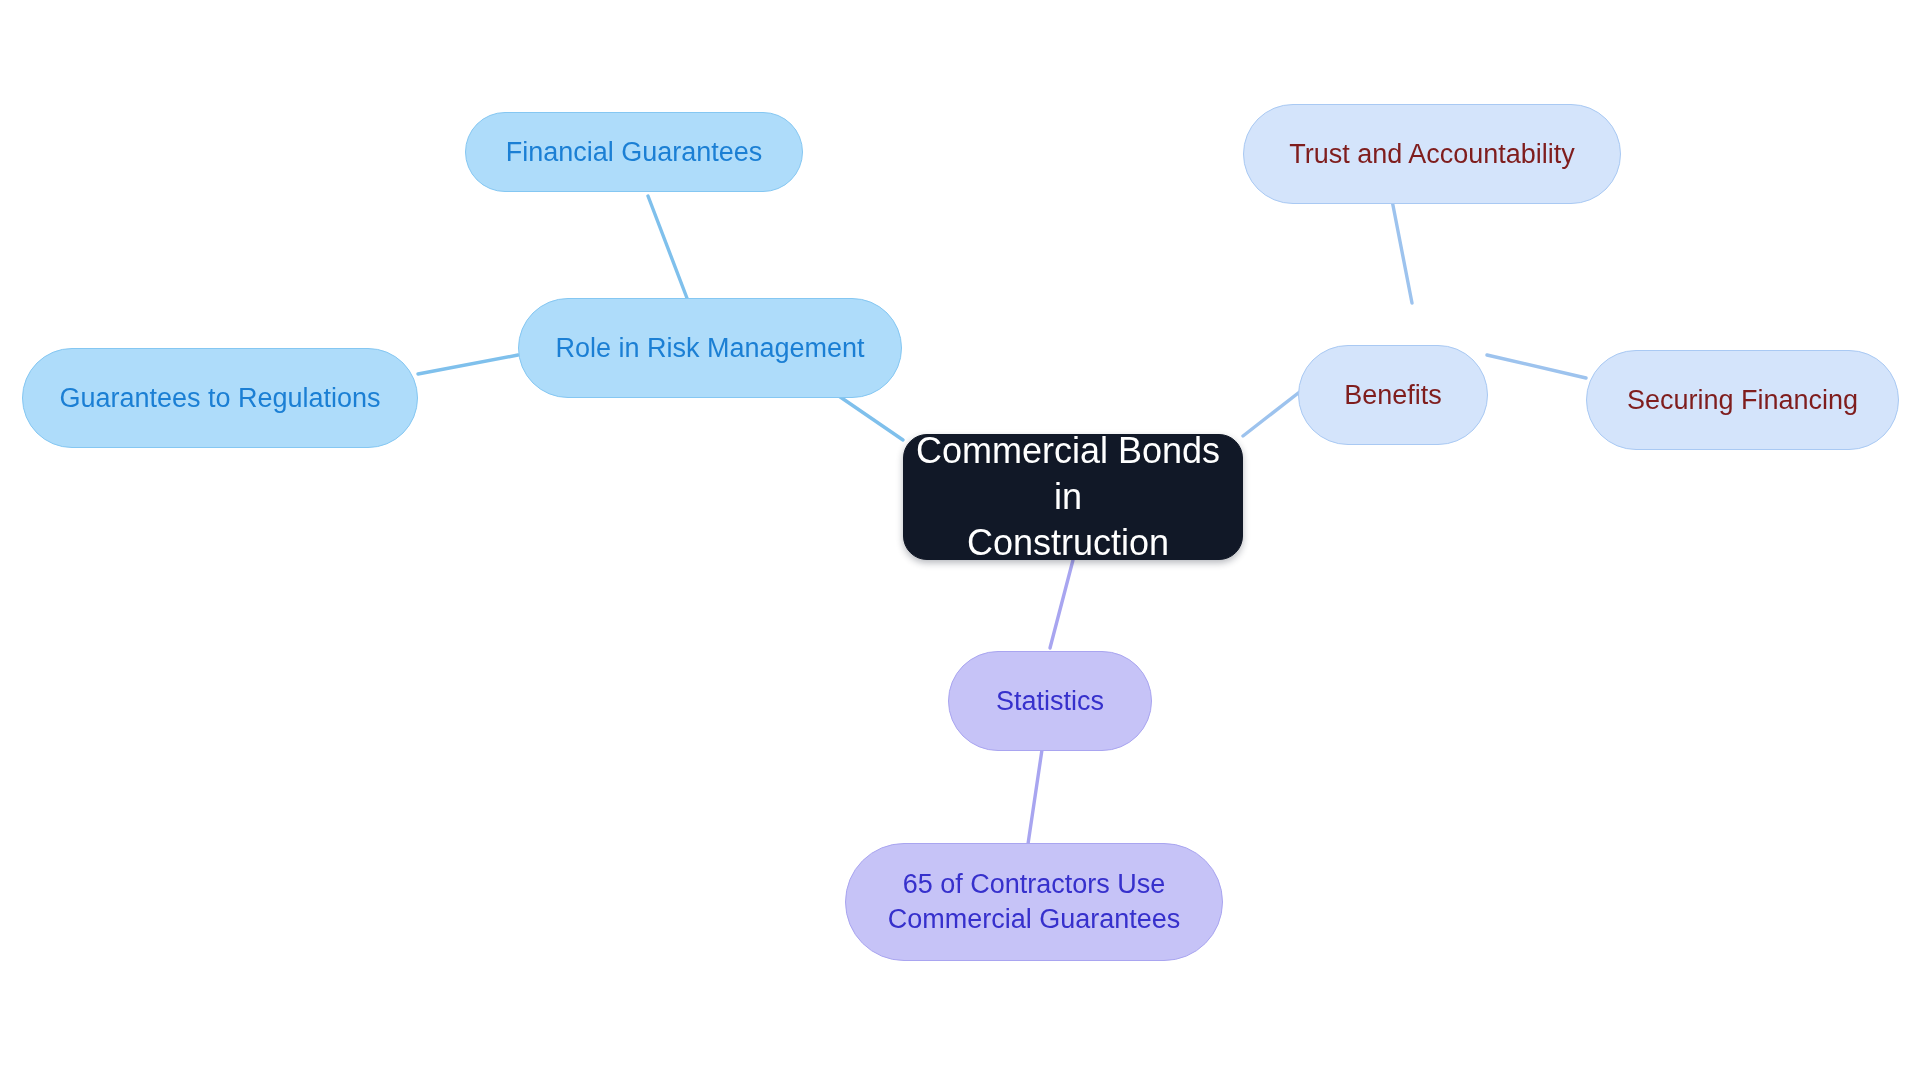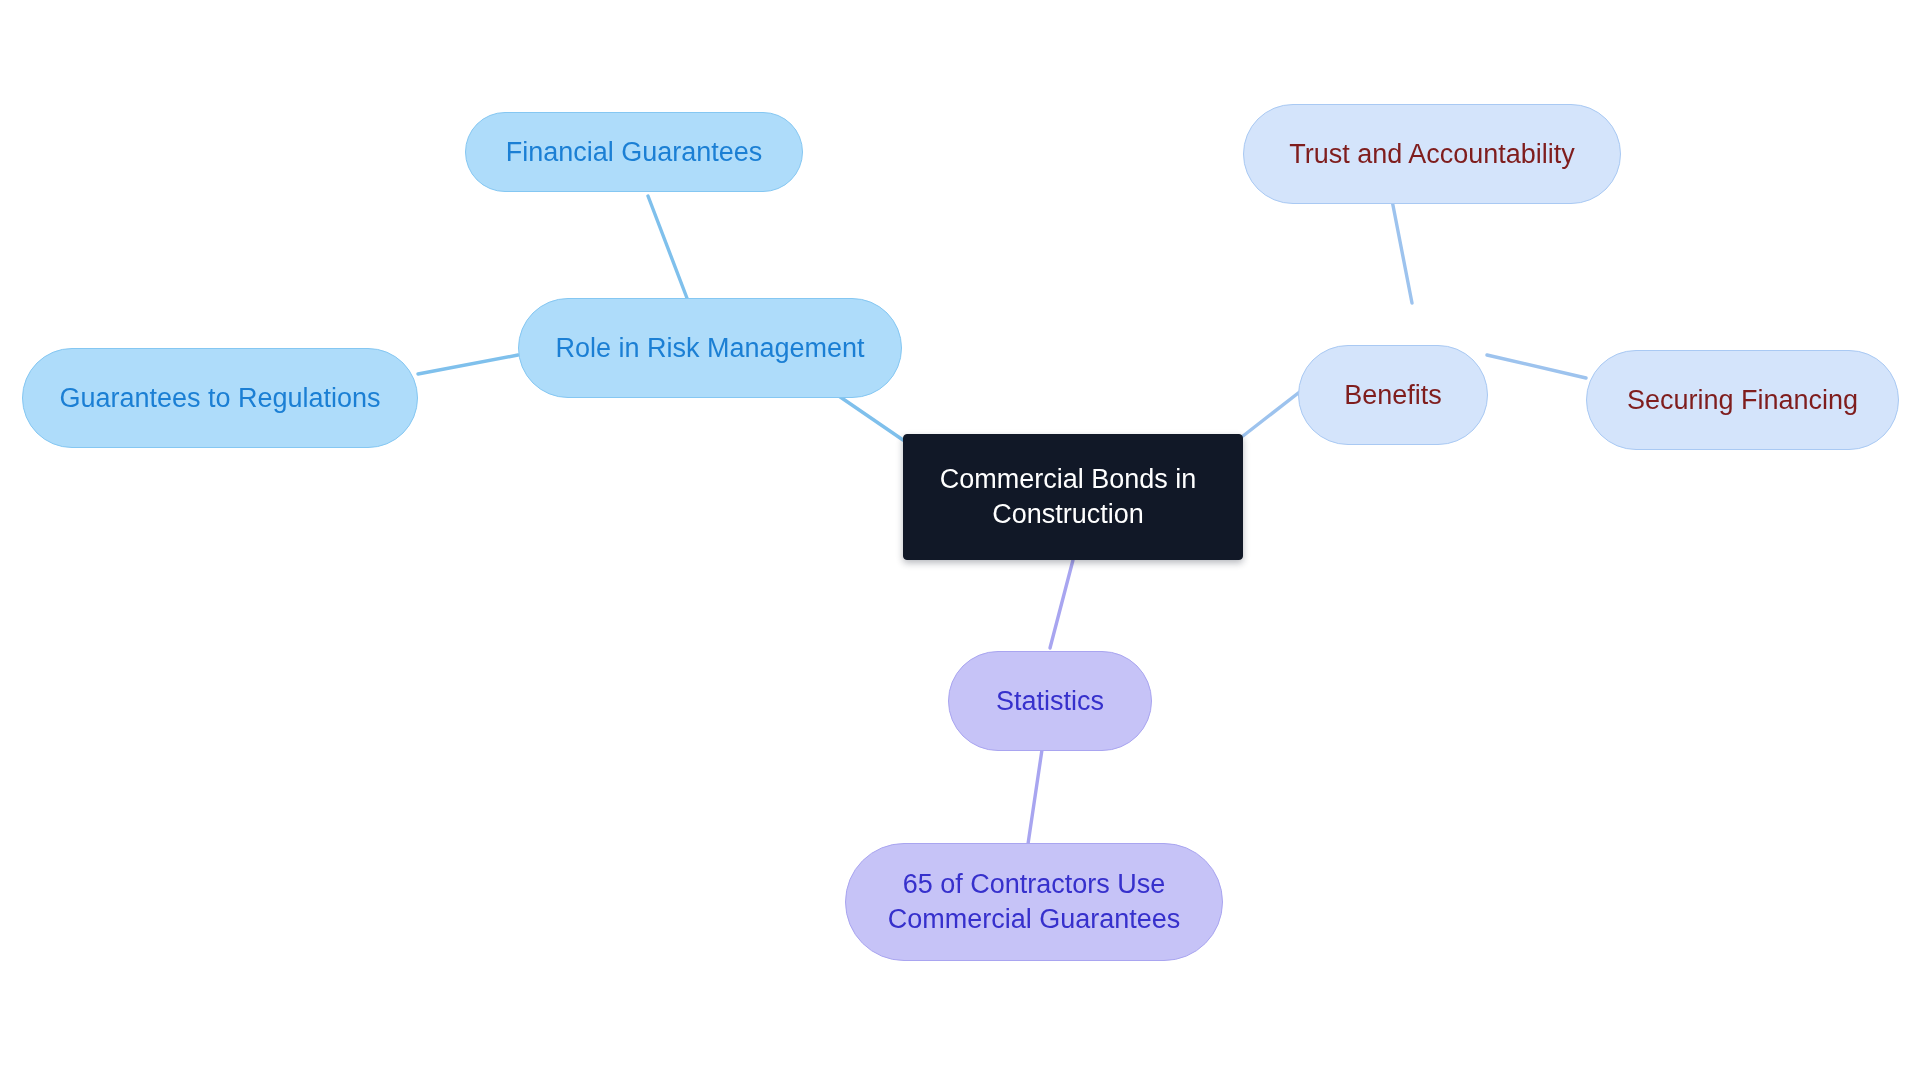--- a/index.html
+++ b/index.html
@@ -35,22 +35,22 @@
     text-align: center;
     border-radius: 999px;
     line-height: 1.28;
     white-space: pre-line;
     padding: 0 18px;
   }
   .node-root {
     background: #111827;
     color: #ffffff;
     border: 1px solid #111827;
-    border-radius: 4px;
-    font-size: 27px;
+    border-radius: 24px;
+    font-size: 36px;
     box-shadow: 0 3px 7px rgba(17,24,39,0.30);
     padding-left: 8px;
   }
   .node-blue {
     background: #aedcfa;
     border: 1.6px solid #85c7f2;
     color: #1b7fd4;
     font-size: 27px;
   }
   .node-paleblue {

